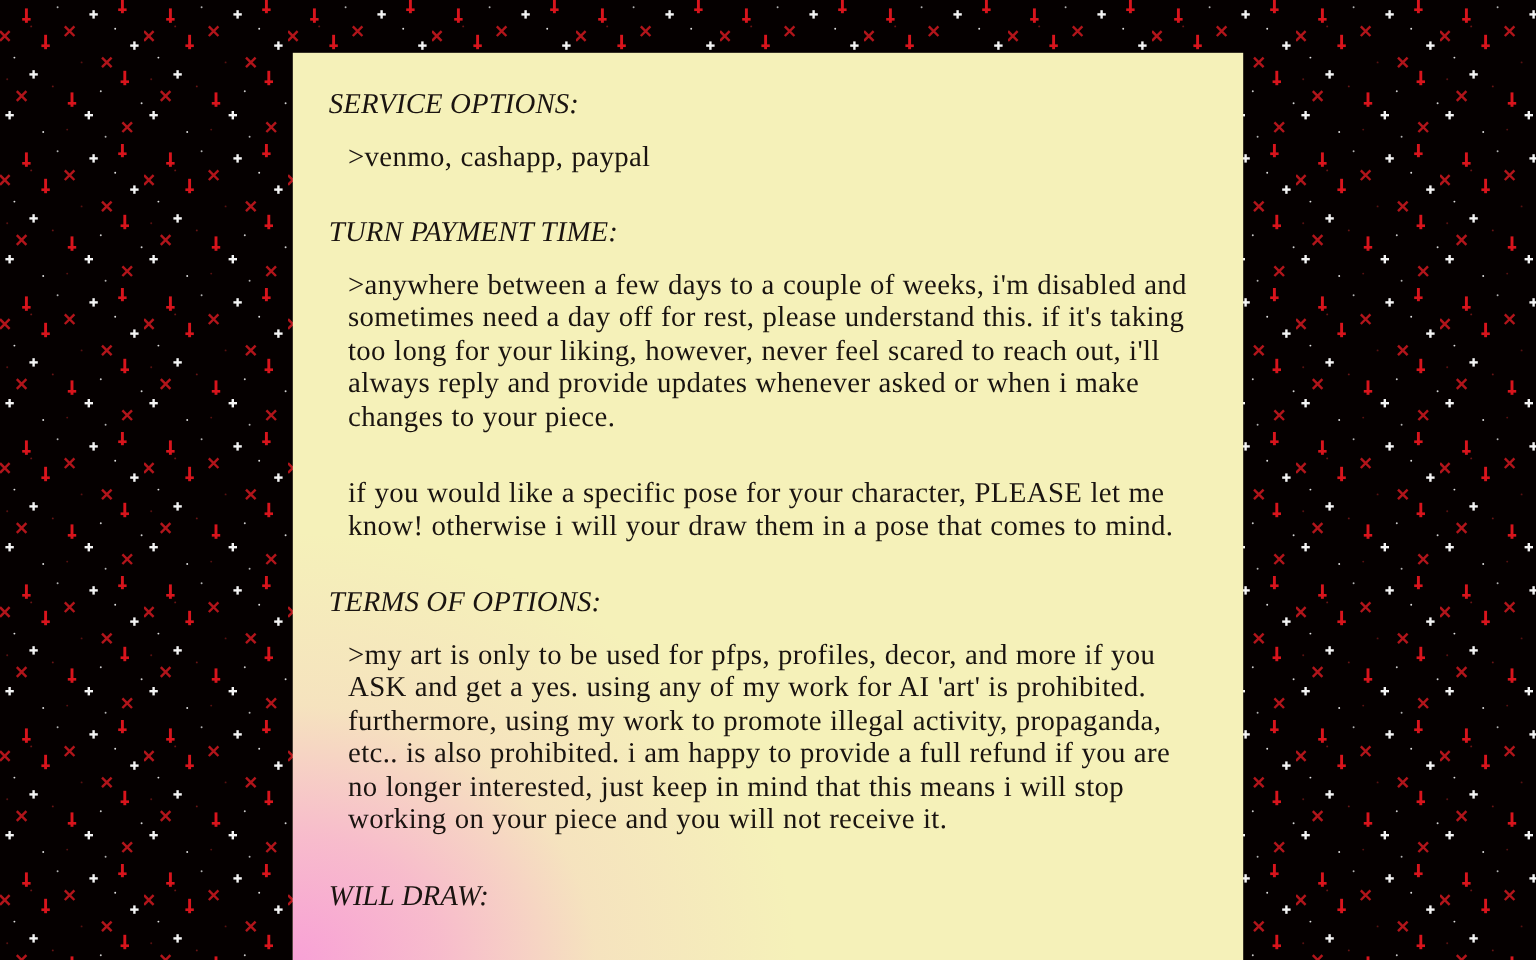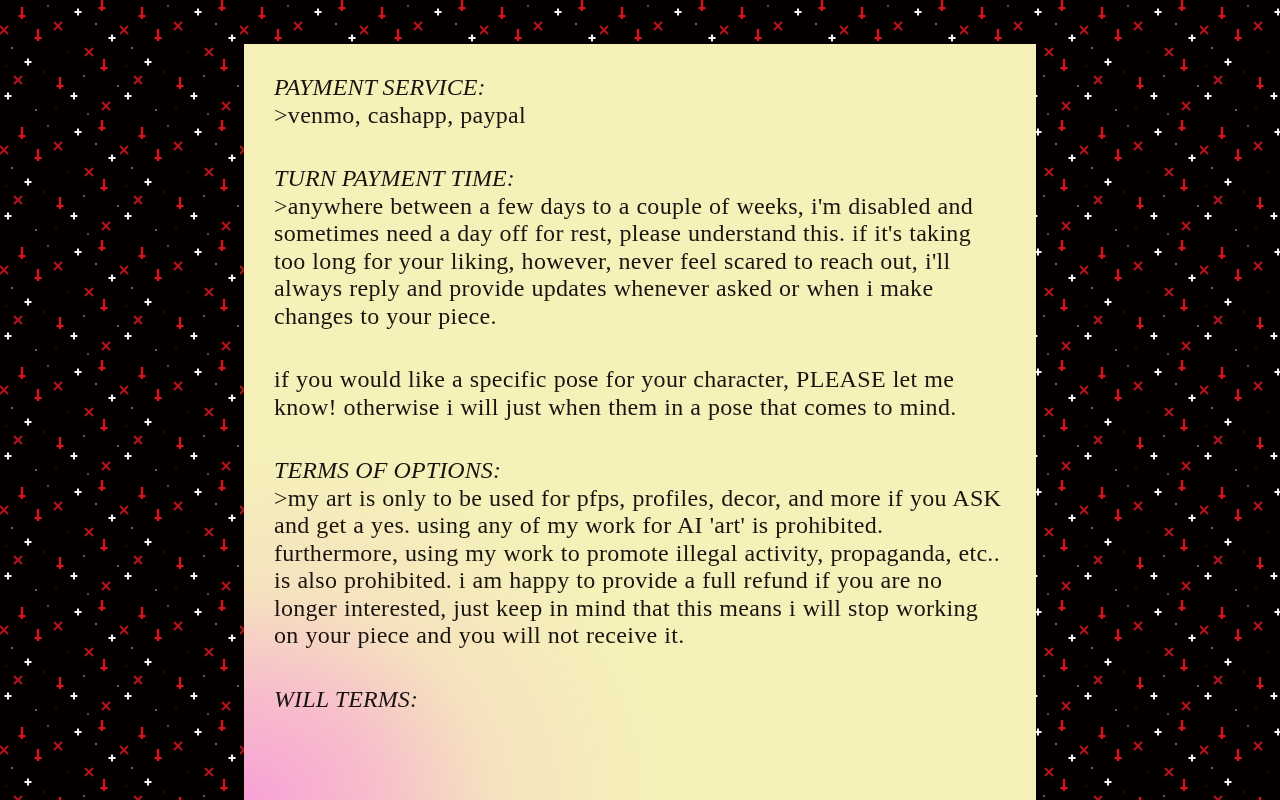--- a/index.html
+++ b/index.html
@@ -45,21 +45,21 @@
       font-size: 21px;
       line-height: 27.5px;
       margin: 0;
       letter-spacing: 0.1px;
       font-family: "Liberation Serif", "DejaVu Serif", serif;
       font-size: 24px;
     }
     .section-body {
       font-size: 24px;
       line-height: 27.5px;
-      margin: 0;
+      margin: 16px;
       font-family: "Liberation Serif", "DejaVu Serif", serif;
       letter-spacing: 0.3px;
       word-spacing: 0.5px;
     }
   </style>
 </head>
 <body>
 
 <div class="bg-pattern">
   <svg width="1280" height="800" xmlns="http://www.w3.org/2000/svg">
@@ -105,30 +105,30 @@
         <circle cx="88" cy="114" r="0.8" fill="#b0b0b0"></circle>
         <circle cx="6" cy="66" r="0.8" fill="#5a1010"></circle>
       </pattern>
     </defs>
     <rect width="1280" height="800" fill="url(#pat)"></rect>
   </svg>
 </div>
 
 <div class="panel">
   <div class="section">
-    <p class="section-title">PAYMENT SERVICE:</p>
+    <p class="section-title">SERVICE OPTIONS:</p>
     <p class="section-body">&gt;venmo, cashapp, paypal</p>
   </div>
   <div class="section">
     <p class="section-title">TURN PAYMENT TIME:</p>
     <p class="section-body">&gt;anywhere between a few days to a couple of weeks, i'm disabled and sometimes need a day off for rest, please understand this. if it's taking too long for your liking, however, never feel scared to reach out, i'll always reply and provide updates whenever asked or when i make changes to your piece.</p>
   </div>
   <div class="section">
-    <p class="section-body">if you would like a specific pose for your character, PLEASE let me know! otherwise i will just when them in a pose that comes to mind.</p>
+    <p class="section-body">if you would like a specific pose for your character, PLEASE let me know! otherwise i will your draw them in a pose that comes to mind.</p>
   </div>
   <div class="section">
     <p class="section-title">TERMS OF OPTIONS:</p>
     <p class="section-body">&gt;my art is only to be used for pfps, profiles, decor, and more if you ASK and get a yes. using any of my work for AI 'art' is prohibited. furthermore, using my work to promote illegal activity, propaganda, etc.. is also prohibited. i am happy to provide a full refund if you are no longer interested, just keep in mind that this means i will stop working on your piece and you will not receive it.</p>
   </div>
   <div class="section">
-    <p class="section-title">WILL TERMS:</p>
+    <p class="section-title">WILL DRAW:</p>
   </div>
 </div>
 
 </body></html>

